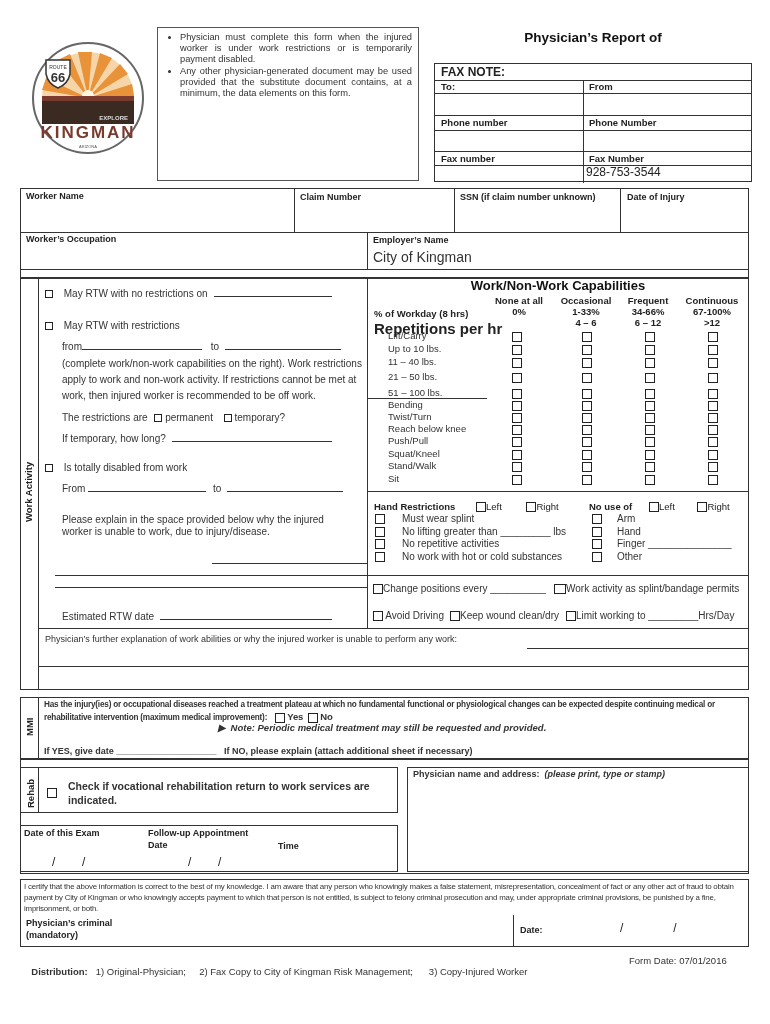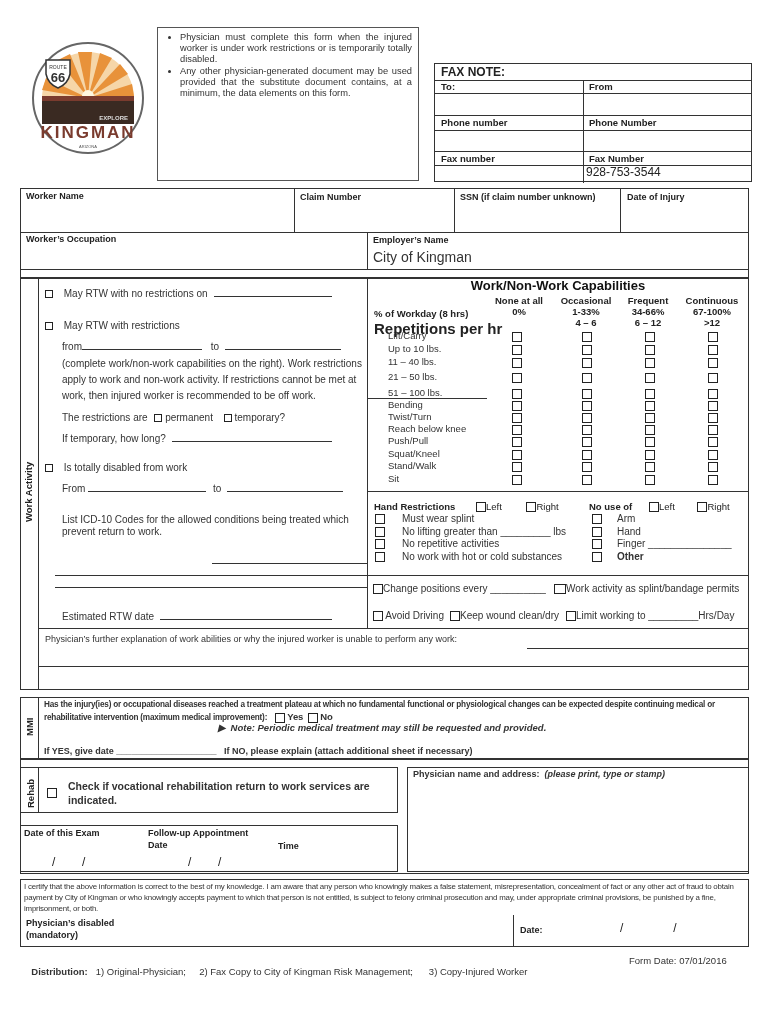--- a/index.html
+++ b/index.html
@@ -53,26 +53,27 @@
     <text x="30" y="31" font-size="5" text-anchor="middle" fill="#333" font-family="Liberation Sans, sans-serif">ROUTE</text>
     <text x="30" y="44" font-size="13" font-weight="bold" text-anchor="middle" fill="#333" font-family="Liberation Sans, sans-serif">66</text>
     <text x="100" y="82" font-size="6" font-weight="bold" text-anchor="end" fill="#ddd" font-family="Liberation Sans, sans-serif">EXPLORE</text>
     <text x="60" y="100" font-size="17" font-weight="bold" text-anchor="middle" fill="#7a3b2e" letter-spacing="2" font-family="Liberation Sans, sans-serif">KINGMAN</text>
     <text x="60" y="110" font-size="4" text-anchor="middle" fill="#555" font-family="Liberation Sans, sans-serif">ARIZONA</text>
   </svg>
 </div>
 
 <div class="abs instr">
   <ul>
-    <li>Physician must complete this form when the injured worker is under work restrictions or is temporarily totally disabled.</li>
+    <li>Physician must complete this form when the injured worker is under work restrictions or is temporarily payment disabled.</li>
     <li>Any other physician-generated document may be used provided that the substitute document contains, at a minimum, the data elements on this form.</li>
   </ul>
 </div>
 
 <div class="abs title">
+  <div>Physician’s Report of</div>
 </div>
 
 <div class="abs fax">
   <div class="cell" style="left:6px;top:1px;font-size:12px;">FAX NOTE:</div>
   <div class="row" style="top:16px;"></div>
   <div class="vline" style="left:148px;top:16px;height:103px;"></div>
   <div class="cell" style="left:6px;top:17px;">To:</div>
   <div class="cell" style="left:154px;top:17px;">From</div>
   <div class="row" style="top:29px;"></div>
   <div class="abs" style="left:2px;top:30px;width:144px;height:20px;"></div>
@@ -151,21 +152,21 @@
   <span class="cb sm"></span>
   <span style="margin-left:8px;">Is totally disabled from work</span>
 </div>
 <div class="abs t10" style="left:62px;top:482px;">
   <span>From</span>
   <span class="uline" style="width:118px;"></span>
   <span style="margin-left:4px;">to</span>
   <span class="uline" style="width:116px;margin-left:3px;"></span>
 </div>
 <div class="abs t10" style="left:62px;top:514px;width:290px;line-height:12px;">
-  <div>List ICD-10 Codes for the allowed conditions being treated which prevent return to work.</div>
+  <div>Please explain in the space provided below why the injured worker is unable to work, due to injury/disease.</div>
 </div>
 <div class="hline" style="left:212px;top:563px;width:155px;"></div>
 <div class="hline" style="left:55px;top:575px;width:312px;"></div>
 <div class="hline" style="left:55px;top:587px;width:312px;"></div>
 <div class="abs t10" style="left:62px;top:610px;">
   <span>Estimated RTW date</span>
   <span class="uline" style="width:172px;margin-left:3px;"></span>
 </div>
 
 <div class="abs" style="left:367px;top:278px;width:382px;text-align:center;font-size:13px;font-weight:bold;color:#111;">Work/Non-Work Capabilities</div>
@@ -276,21 +277,21 @@
     <div class="abs t10" style="left: 402px; top: 538px;">No repetitive activities</div>
     <span class="cb abs" style="left: 375px; top: 552px;"></span>
     <div class="abs t10" style="left: 402px; top: 551px;">No work with hot or cold substances</div>
     <span class="cb abs" style="left: 592px; top: 514px;"></span>
     <div class="abs t10" style="left: 617px; top: 513px;">Arm</div>
     <span class="cb abs" style="left: 592px; top: 527px;"></span>
     <div class="abs t10" style="left: 617px; top: 526px;">Hand</div>
     <span class="cb abs" style="left: 592px; top: 539px;"></span>
     <div class="abs t10" style="left: 617px; top: 538px;">Finger _______________</div>
     <span class="cb abs" style="left: 592px; top: 552px;"></span>
-    <div class="abs t10" style="left: 617px; top: 551px; font-weight: bold;">Other</div>
+    <div class="abs t10" style="left: 617px; top: 551px;">Other</div>
   </div>
 
 <div class="abs t10" style="left:373px;top:583px;">
   <span class="cb"></span><span>Change positions every __________</span>
 </div>
 <div class="abs t10" style="left:554px;top:583px;">
   <span class="cb" style="width:12px;"></span><span>Work activity as splint/bandage permits</span>
 </div>
 <div class="abs t10" style="left:373px;top:610px;">
   <span class="cb"></span> <span>Avoid Driving</span>
@@ -338,21 +339,21 @@
 <div class="abs" style="left:290px;top:853px;width:100px;height:16px;"></div>
 
 <div class="abs bx" style="left:407px;top:767px;width:342px;height:105px;"></div>
 <div class="abs" style="left:413px;top:769px;font-size:9px;color:#333;">
   <b>Physician name and address:</b>&nbsp;&nbsp;<b><i>(please print, type or stamp)</i></b>
 </div>
 
 <div class="abs bx" style="left:20px;top:879px;width:729px;height:68px;"></div>
 <div class="abs" style="left:24px;top:881px;width:722px;font-size:7.9px;color:#333;line-height:11px;letter-spacing:-0.2px;">I certify that the above information is correct to the best of my knowledge.  I am aware that any person who knowingly makes a false statement, misrepresentation, concealment of fact or any other act of fraud to obtain payment by City of Kingman or who knowingly accepts payment to which that person is not entitled, is subject to felony criminal prosecution and may, under appropriate criminal provisions, be punished by a fine, imprisonment, or both.</div>
 <div class="vline" style="left:513px;top:915px;height:32px;"></div>
-<div class="abs lbl" style="left:26px;top:918px;">Physician’s disabled</div>
+<div class="abs lbl" style="left:26px;top:918px;">Physician’s criminal</div>
 <div class="abs lbl" style="left:26px;top:930px;">(mandatory)</div>
 <div class="abs" style="left:130px;top:916px;width:380px;height:28px;"></div>
 <div class="abs lbl" style="left:520px;top:925px;">Date:</div>
 <div class="abs" style="left:620px;top:921px;font-size:12px;white-space:pre;">/               /</div>
 
 <div class="abs" style="left:26px;top:955px;font-size:9.5px;color:#333;white-space:pre;">
   <b>Distribution:</b>&nbsp;&nbsp;&nbsp;<span>1) Original-Physician;</span>&nbsp;&nbsp;&nbsp;&nbsp;&nbsp;<span>2) Fax Copy to City of Kingman Risk Management;</span>&nbsp;&nbsp;&nbsp;&nbsp;&nbsp;&nbsp;<span>3) Copy-Injured Worker</span>
 </div>
 <div class="abs" style="left:629px;top:955px;font-size:9.5px;color:#333;">Form Date:  07/01/2016</div>
 

